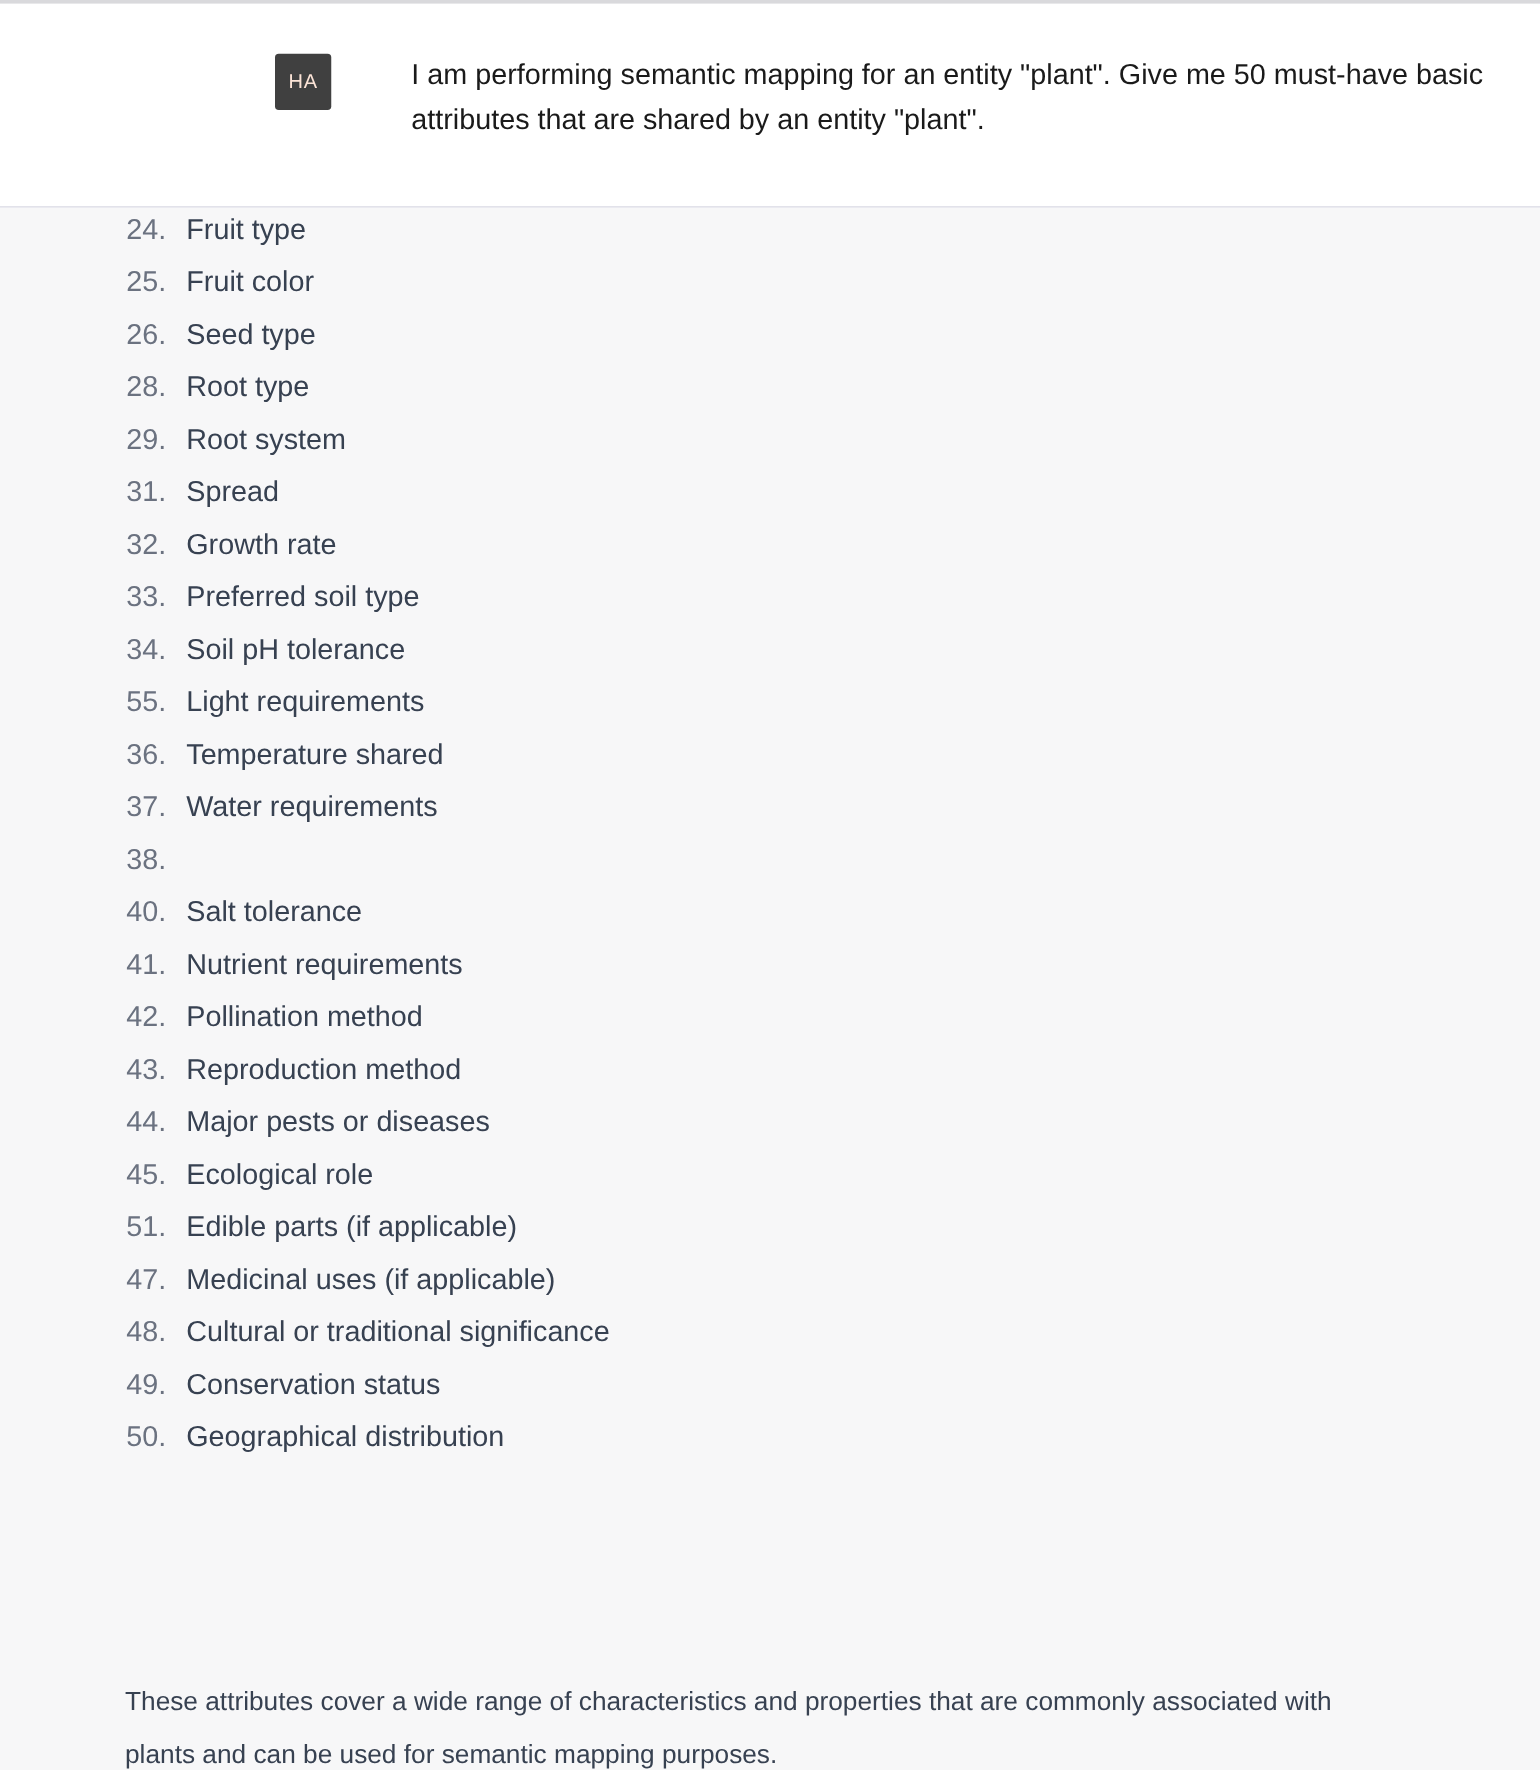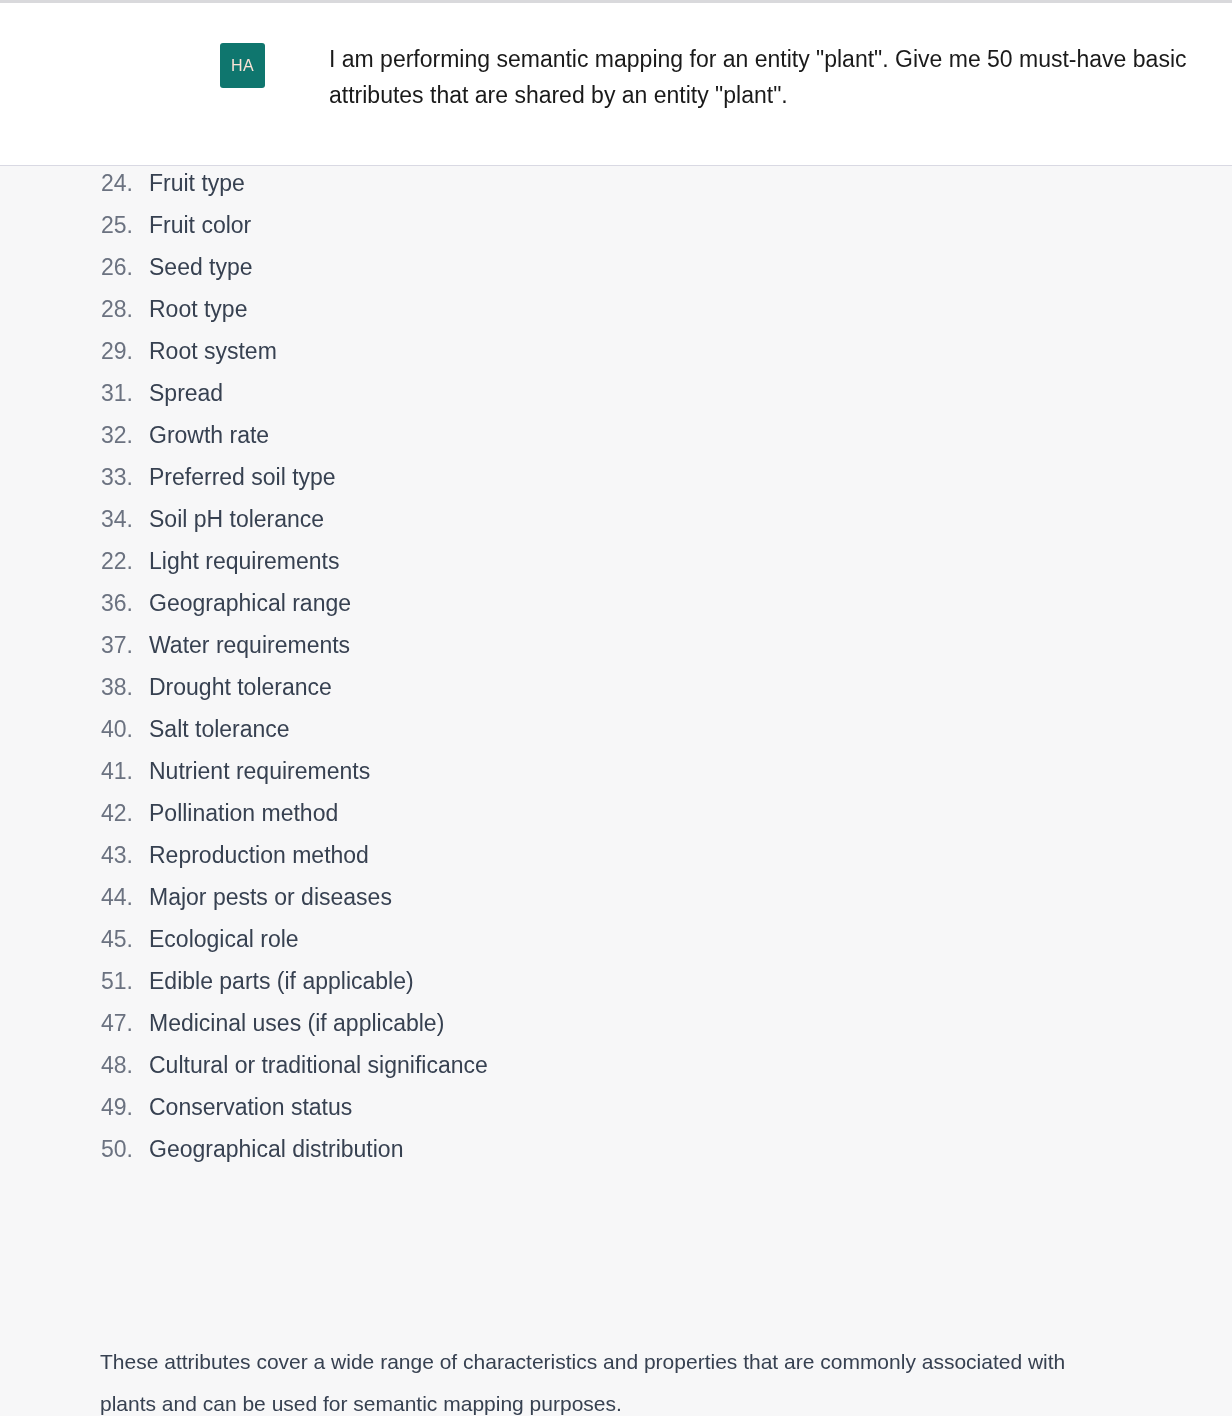--- a/index.html
+++ b/index.html
@@ -13,21 +13,21 @@
   .num { position:absolute; left:85px; color:#6b7280; }
   .label { position:absolute; left:133px; }
   .summary { position:absolute; left:100px; top:1311px; width:980px; font-size:21px; line-height:42px; color:#374151;margin-top:30px; }
 </style>
 </head>
 <body>
 
 <div class="topline"></div>
 
 <div class="user-msg">
-  <div class="avatar" style="background: #0f766e;">HA</div>
+  <div class="avatar" style="background: #404040;">HA</div>
   <div class="user-text">I am performing semantic mapping for an entity "plant". Give me 50 must-have basic attributes that are shared by an entity "plant".</div>
 </div>
 
 <ol class="list">
     <li>
       <span class="num">24.</span>
       <span class="label">Fruit type</span>
     </li>
     <li>
       <span class="num">25.</span>
@@ -55,34 +55,33 @@
     </li>
     <li>
       <span class="num">33.</span>
       <span class="label">Preferred soil type</span>
     </li>
     <li>
       <span class="num">34.</span>
       <span class="label">Soil pH tolerance</span>
     </li>
     <li>
-      <span class="num">22.</span>
+      <span class="num">55.</span>
       <span class="label">Light requirements</span>
     </li>
     <li>
       <span class="num">36.</span>
-      <span class="label">Geographical range</span>
+      <span class="label">Temperature shared</span>
     </li>
     <li>
       <span class="num">37.</span>
       <span class="label">Water requirements</span>
     </li>
     <li>
       <span class="num">38.</span>
-      <span class="label">Drought tolerance</span>
     </li>
     <li>
       <span class="num">40.</span>
       <span class="label">Salt tolerance</span>
     </li>
     <li>
       <span class="num">41.</span>
       <span class="label">Nutrient requirements</span>
     </li>
     <li>

